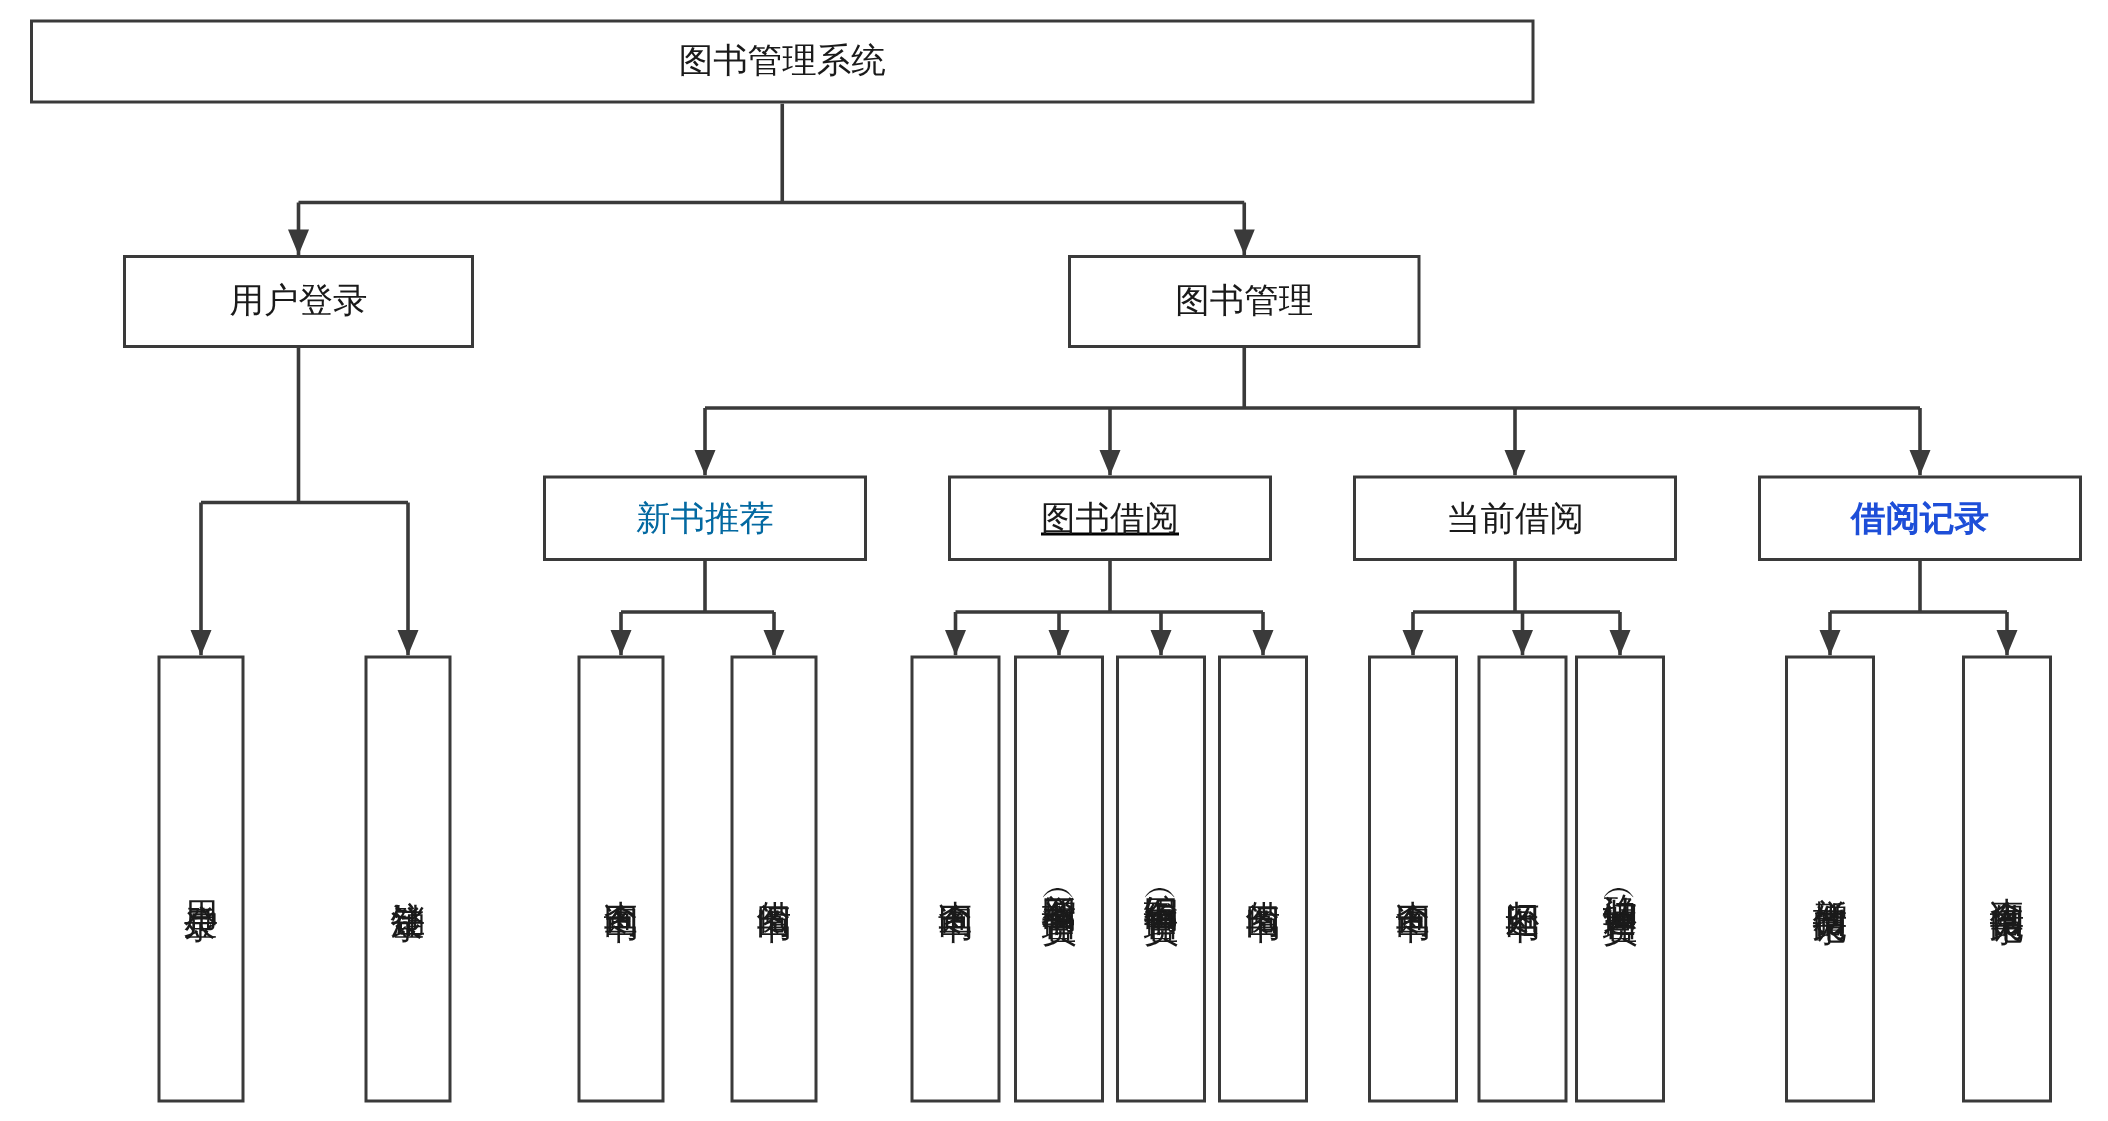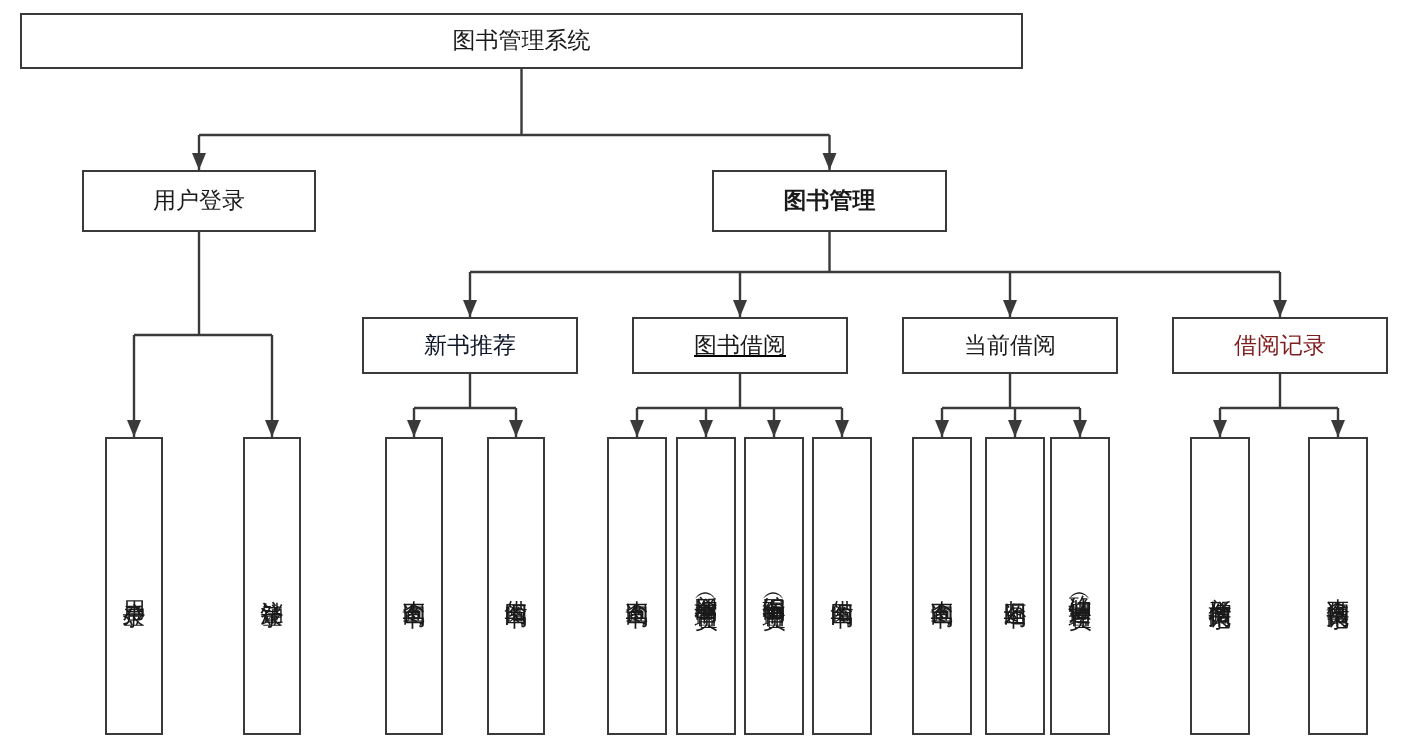--- a/index.html
+++ b/index.html
@@ -122,34 +122,34 @@
       <polygon points="1331,420 1345,420 1338,437" fill="#3a3a3a"></polygon>
     </svg>
 
   <div id="nodes-layer">
       <div class="node horiz" style="left: 20px; top: 13px; width: 1003px; height: 56px; border-color: rgb(58, 58, 58); background: rgb(255, 255, 255);">
         <div class="node-label" style="color: rgb(26, 26, 26);">图书管理系统</div>
       </div>
       <div class="node horiz" style="left: 82px; top: 170px; width: 234px; height: 62px; border-color: rgb(58, 58, 58); background: rgb(255, 255, 255);">
         <div class="node-label" style="color: rgb(26, 26, 26);">用户登录</div>
       </div>
-      <div class="node horiz" style="left: 712px; top: 170px; width: 235px; height: 62px; border-color: rgb(58, 58, 58); background: rgb(255, 255, 255); font-weight: bold;">
+      <div class="node horiz" style="left: 712px; top: 170px; width: 235px; height: 62px; border-color: rgb(58, 58, 58); background: rgb(255, 255, 255);">
         <div class="node-label" style="color: rgb(26, 26, 26);">图书管理</div>
       </div>
       <div class="node horiz" style="left: 362px; top: 317px; width: 216px; height: 57px; border-color: rgb(58, 58, 58); background: rgb(255, 255, 255);">
-        <div class="node-label" style="color: #0f172a;">新书推荐</div>
+        <div class="node-label" style="color: #0369a1;">新书推荐</div>
       </div>
       <div class="node horiz" style="left: 632px; top: 317px; width: 216px; height: 57px; border-color: rgb(58, 58, 58); background: rgb(255, 255, 255); text-decoration: underline;">
         <div class="node-label" style="color: rgb(26, 26, 26);">图书借阅</div>
       </div>
       <div class="node horiz" style="left: 902px; top: 317px; width: 216px; height: 57px; border-color: rgb(58, 58, 58); background: rgb(255, 255, 255);">
         <div class="node-label" style="color: rgb(26, 26, 26);">当前借阅</div>
       </div>
       <div class="node horiz" style="left: 1172px; top: 317px; width: 216px; height: 57px; border-color: rgb(58, 58, 58); background: rgb(255, 255, 255);">
-        <div class="node-label" style="color: #7f1d1d;">借阅记录</div>
+        <div class="node-label" style="color: #1d4ed8; font-weight: bold;">借阅记录</div>
       </div>
       <div class="node vert" style="left: 105px; top: 437px; width: 58px; height: 298px; border-color: rgb(58, 58, 58); background: rgb(255, 255, 255);">
         <div class="node-label" style="color: rgb(26, 26, 26);">用户登录</div>
       </div>
       <div class="node vert" style="left: 243px; top: 437px; width: 58px; height: 298px; border-color: rgb(58, 58, 58); background: rgb(255, 255, 255);">
         <div class="node-label" style="color: rgb(26, 26, 26);">注销登录</div>
       </div>
       <div class="node vert" style="left: 385px; top: 437px; width: 58px; height: 298px; border-color: rgb(58, 58, 58); background: rgb(255, 255, 255);">
         <div class="node-label" style="color: rgb(26, 26, 26);">查询图书</div>
       </div>

